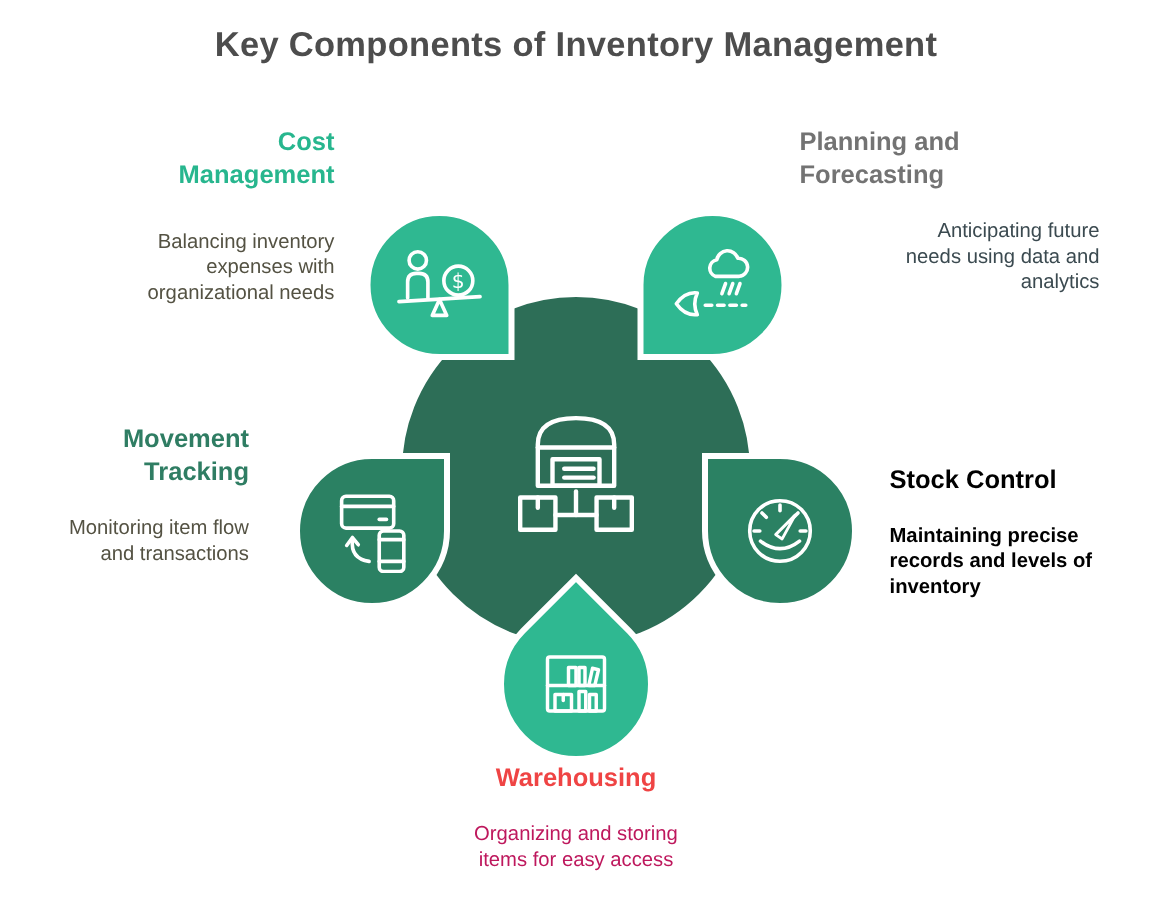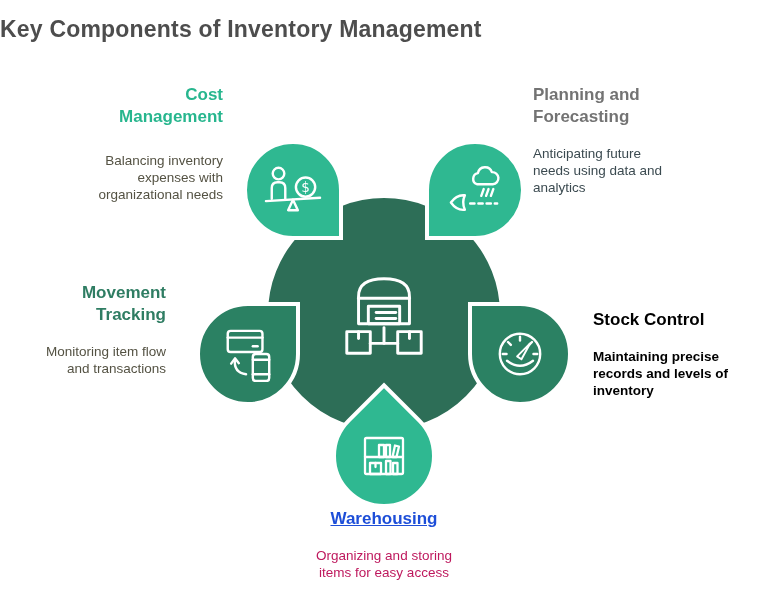--- a/index.html
+++ b/index.html
@@ -1,21 +1,21 @@
 <!DOCTYPE html>
 <html><head>
 <meta charset="utf-8">
 <style>
   html,body{margin:0;padding:0;background:#fff;}
   .stage{
     position:relative;width:768px;height:614px;background:#ffffff;overflow:hidden;
     font-family:"Liberation Sans", sans-serif;
   }
   .title{
-    position:absolute;left:0;top:16px;width:768px;text-align:left;
+    position:absolute;left:0;top:16px;width:768px;text-align:center;
     font-size:23px;font-weight:bold;color:#4d4d4d;letter-spacing:.2px;
     white-space:pre-line;
   }
   
   .shape{
     position:absolute;box-sizing:border-box;border:4px solid #fff;
     display:flex;align-items:center;justify-content:center;
   }
   .center-circle{
     left:264px;top:194px;width:240px;height:240px;border-radius:50%;
@@ -161,38 +161,38 @@
     <div class="heading" style="color: rgb(39, 182, 142);">Cost
 Management</div>
     <div class="desc" style="color: rgb(84, 82, 67); margin-top: 24px;">Balancing inventory
 expenses with
 organizational needs</div>
   </div>
 
   <div class="node-text t-planning">
     <div class="heading" style="color: #737373;">Planning and
 Forecasting</div>
-    <div class="desc" style="color: rgb(59, 74, 80);">Anticipating future
+    <div class="desc" style="color: rgb(59, 74, 80); text-align: right;">Anticipating future
 needs using data and
 analytics</div>
   </div>
 
   <div class="node-text t-movement">
     <div class="heading" style="color: rgb(47, 125, 99);">Movement
 Tracking</div>
     <div class="desc" style="color: rgb(84, 82, 67);">Monitoring item flow
 and transactions</div>
   </div>
 
   <div class="node-text t-stock">
     <div class="heading" style="color: #000000;">Stock Control</div>
     <div class="desc" style="color: #000000; font-weight: bold;">Maintaining precise
 records and levels of
 inventory</div>
   </div>
 
   <div class="node-text t-warehousing">
-    <div class="heading" style="color: #1d4ed8; text-decoration: underline;">Warehousing</div>
+    <div class="heading" style="color: #ef4444;">Warehousing</div>
     <div class="desc" style="color: #be185d;">Organizing and storing
 items for easy access</div>
   </div>
 
 </div>
 
 </body></html>

